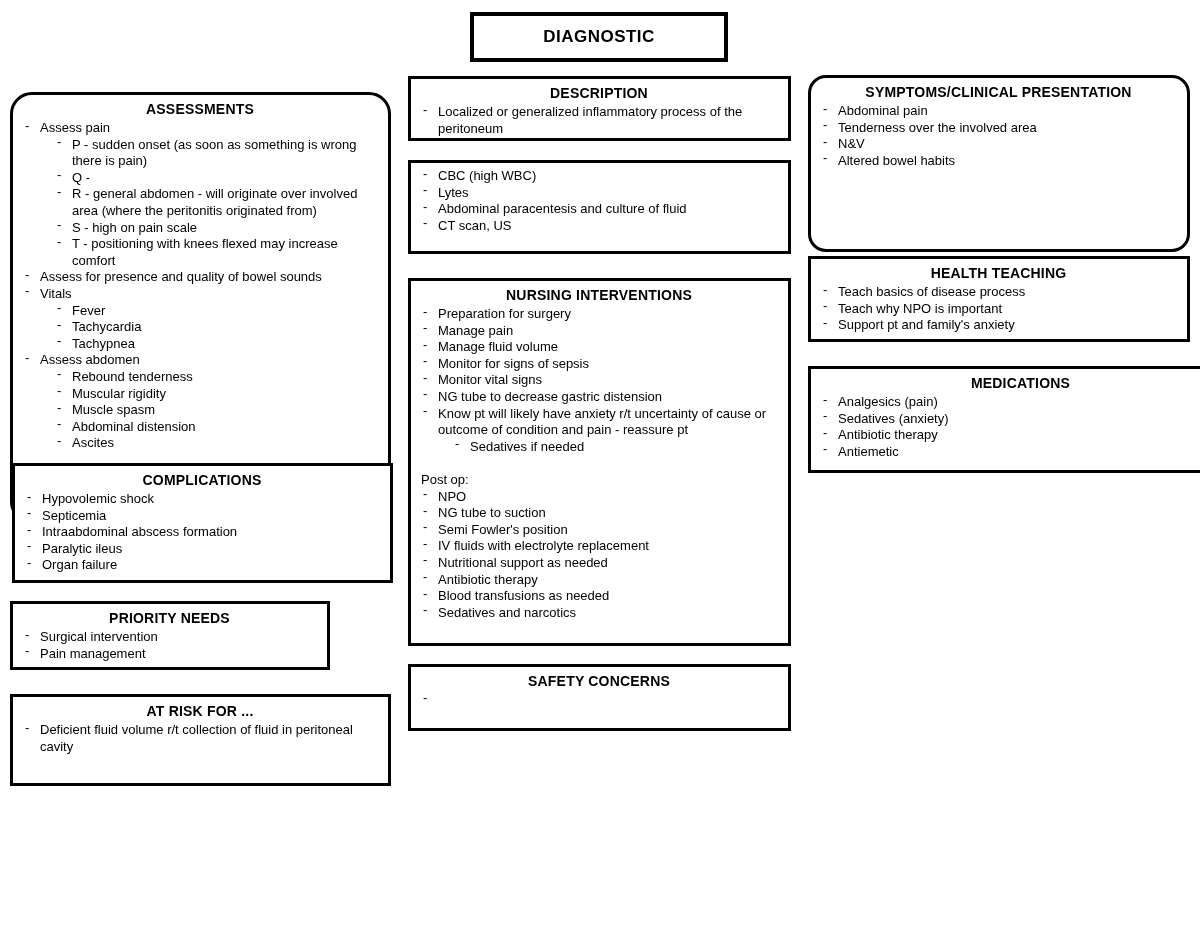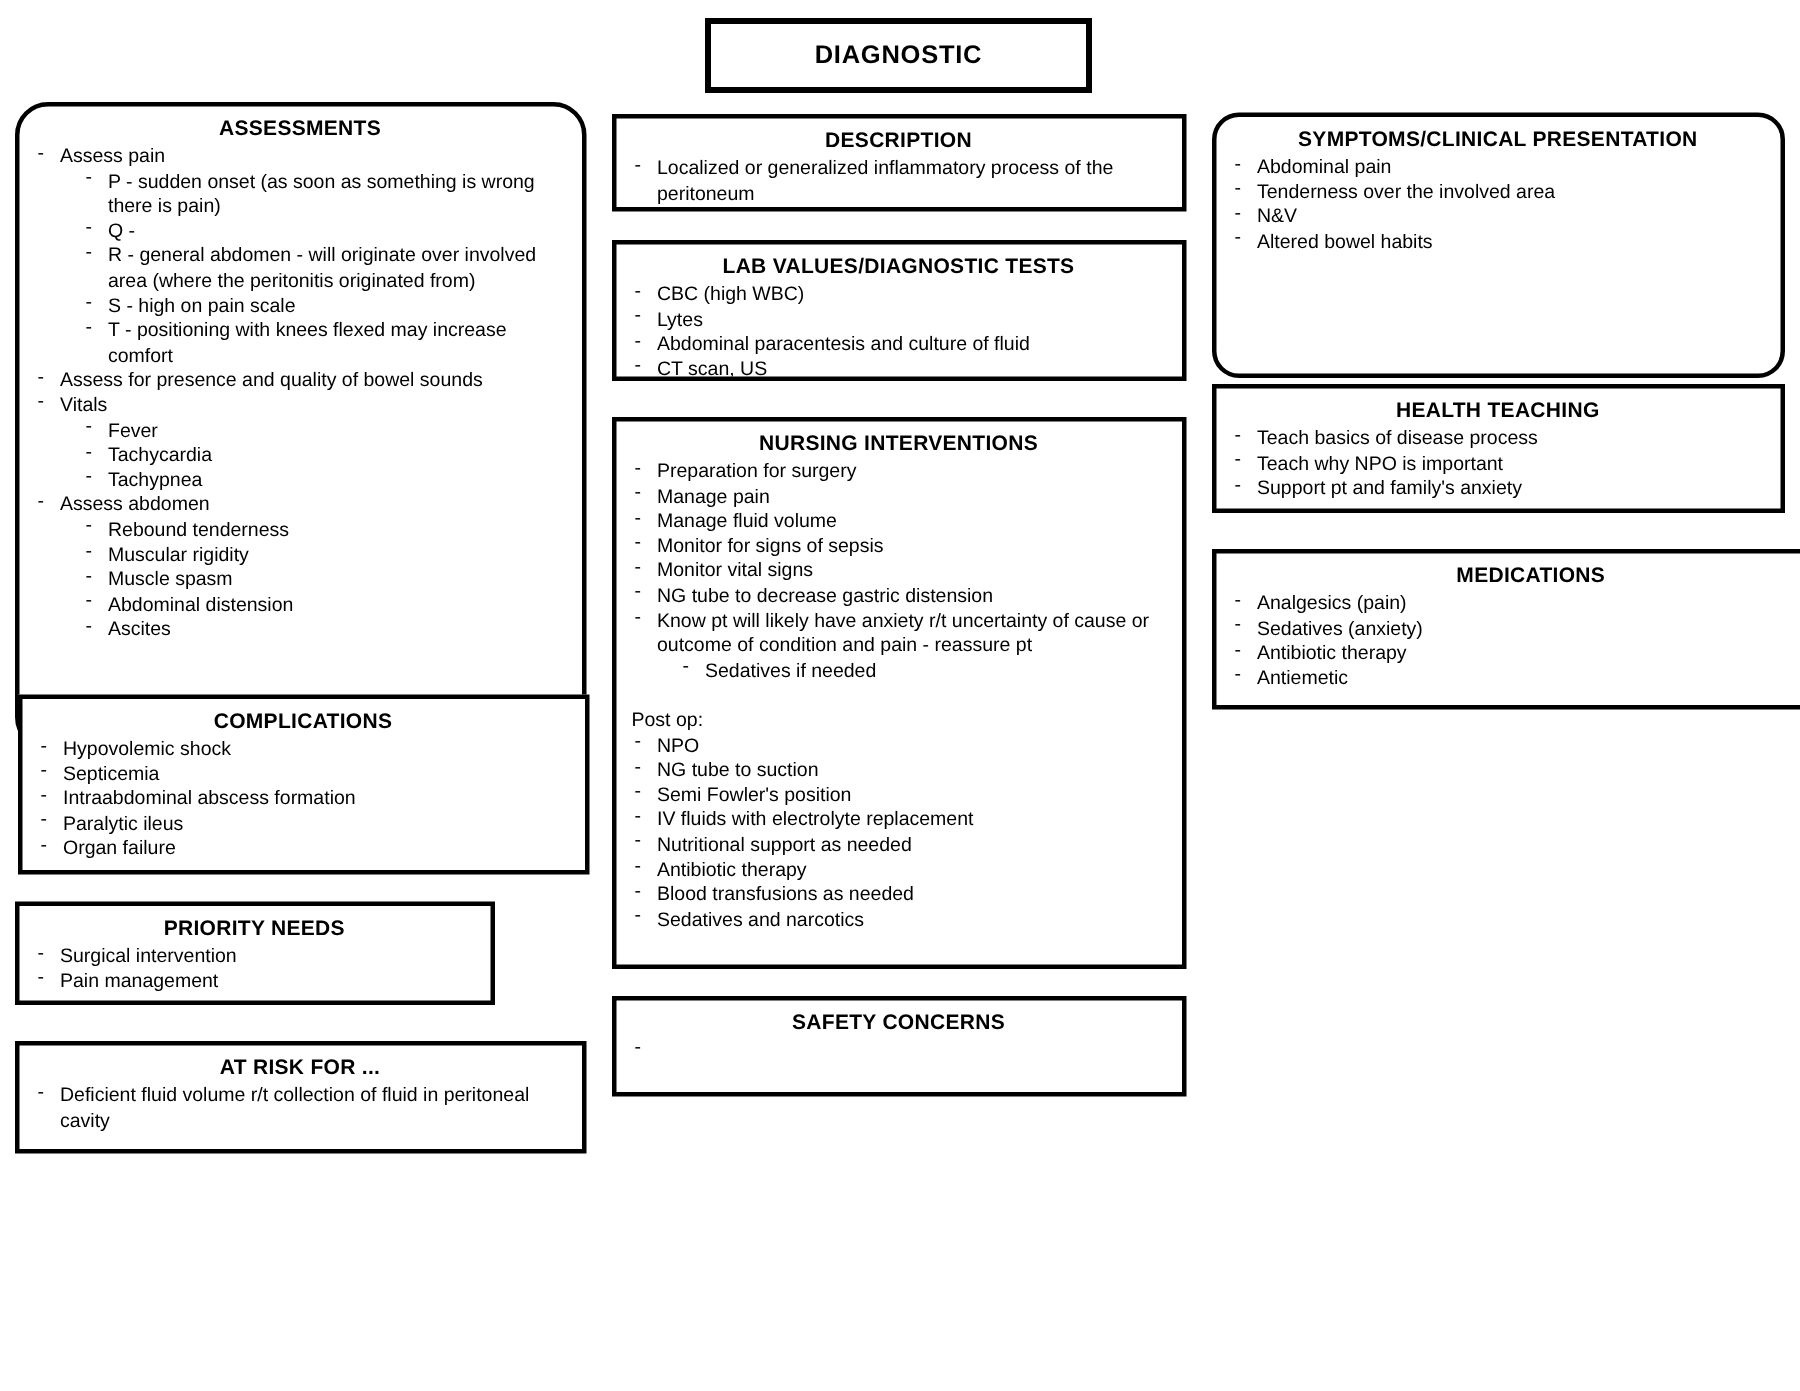--- a/index.html
+++ b/index.html
@@ -62,21 +62,21 @@
 </style>
 </head>
 <body>
 
 <div class="page">
 
   <div class="titlebox">
     <span class="t">DIAGNOSTIC</span>
   </div>
 
-  <section class="box" style="left:10px; top:68px; width:381px; height:432px;border-radius:22px;">
+  <section class="box" style="left:10px; top:92px; width:381px; height:432px;border-radius:22px;">
     <h2 class="hd">ASSESSMENTS</h2>
     <div class="items">
         <div class="li lvl1">
           <span class="dash">-</span>
           <span class="txt">Assess pain</span>
         </div>
         <div class="li lvl2">
           <span class="dash">-</span>
           <span class="txt">P - sudden onset (as soon as something is wrong there is pain)</span>
         </div>
@@ -176,42 +176,41 @@
           <span class="dash">-</span>
           <span class="txt">Surgical intervention</span>
         </div>
         <div class="li lvl1">
           <span class="dash">-</span>
           <span class="txt">Pain management</span>
         </div>
       </div>
   </section>
 
-  <section class="box" style="left:10px; top:694px; width:381px; height:75px;">
+  <section class="box" style="left:10px; top:694px; width:381px; height:92px;">
     <h2 class="hd">AT RISK FOR ...</h2>
     <div class="items">
         <div class="li lvl1">
           <span class="dash">-</span>
           <span class="txt">Deficient fluid volume r/t collection of fluid in peritoneal cavity</span>
         </div>
       </div>
   </section>
 
   <section class="box" style="left:408px; top:76px; width:383px; height:65px;">
     <h2 class="hd">DESCRIPTION</h2>
     <div class="items">
         <div class="li lvl1">
           <span class="dash">-</span>
           <span class="txt">Localized or generalized inflammatory process of the peritoneum</span>
         </div>
       </div>
   </section>
 
   <section class="box" style="left:408px; top:160px; width:383px; height:94px;">
-    <h2 class="hd">LAB VALUES/DIAGNOSTIC TESTS</h2>
     <div class="items">
         <div class="li lvl1">
           <span class="dash">-</span>
           <span class="txt">CBC (high WBC)</span>
         </div>
         <div class="li lvl1">
           <span class="dash">-</span>
           <span class="txt">Lytes</span>
         </div>
         <div class="li lvl1">

